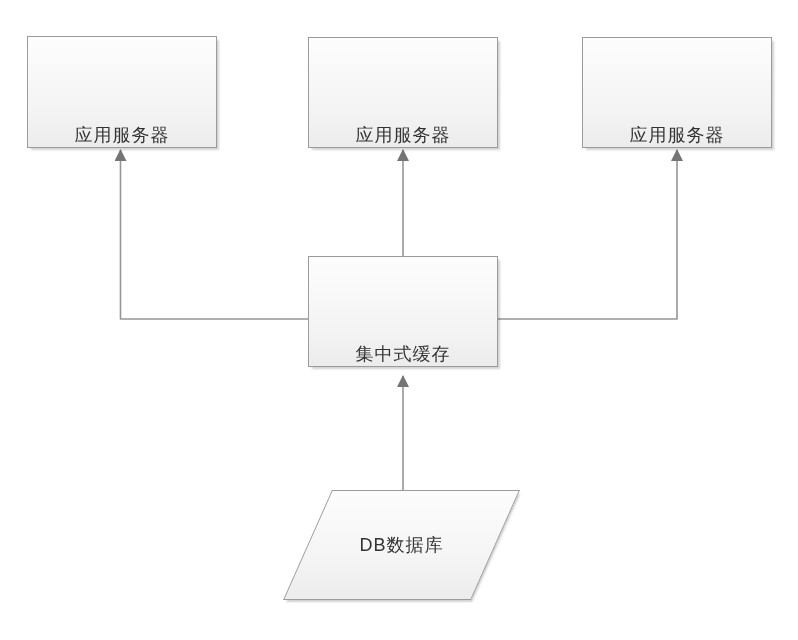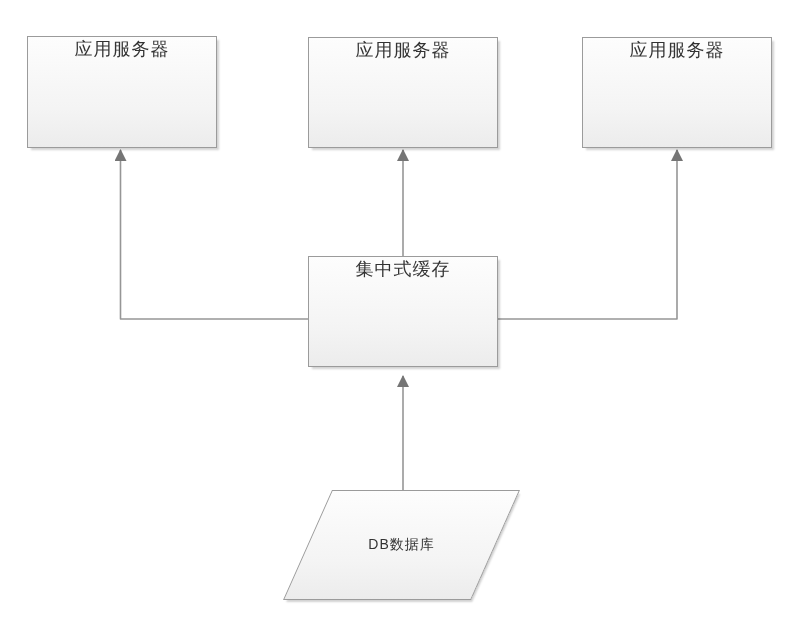--- a/index.html
+++ b/index.html
@@ -28,21 +28,21 @@
     position: absolute;
     left: 0; top: 0;
     width: 798px; height: 640px;
     z-index: 1;
   }
 
   .node {
     position: absolute;
     z-index: 2;
     display: flex;
-    align-items: flex-start;
+    align-items: flex-end;
     justify-content: center;
     background: linear-gradient(180deg, var(--fill-top) 0%, #f4f4f4 65%, var(--fill-bottom) 100%);
     border: 1.5px solid var(--border);
     box-shadow: 3px 3px 2px -1px var(--shadow);
     font-size: 18px;
     color: var(--text);
     letter-spacing: 1px;
     font-family: Liberation Serif, serif;
   }
 
@@ -66,21 +66,21 @@
     background: linear-gradient(180deg, var(--fill-top) 0%, #f4f4f4 65%, var(--fill-bottom) 100%);
     border: 1.5px solid var(--border);
     box-shadow: 3px 3px 2px -1px var(--shadow);
   }
   .para-label {
     position: absolute;
     inset: 0;
     display: flex;
     align-items: center;
     justify-content: center;
-    font-size: 14px;
+    font-size: 18px;
     color: var(--text);
     letter-spacing: 1px;
   }
 
   .edge-path {
     fill: none;
     stroke: var(--line);
     stroke-width: 1.6;
     stroke-linejoin: round;
   }

